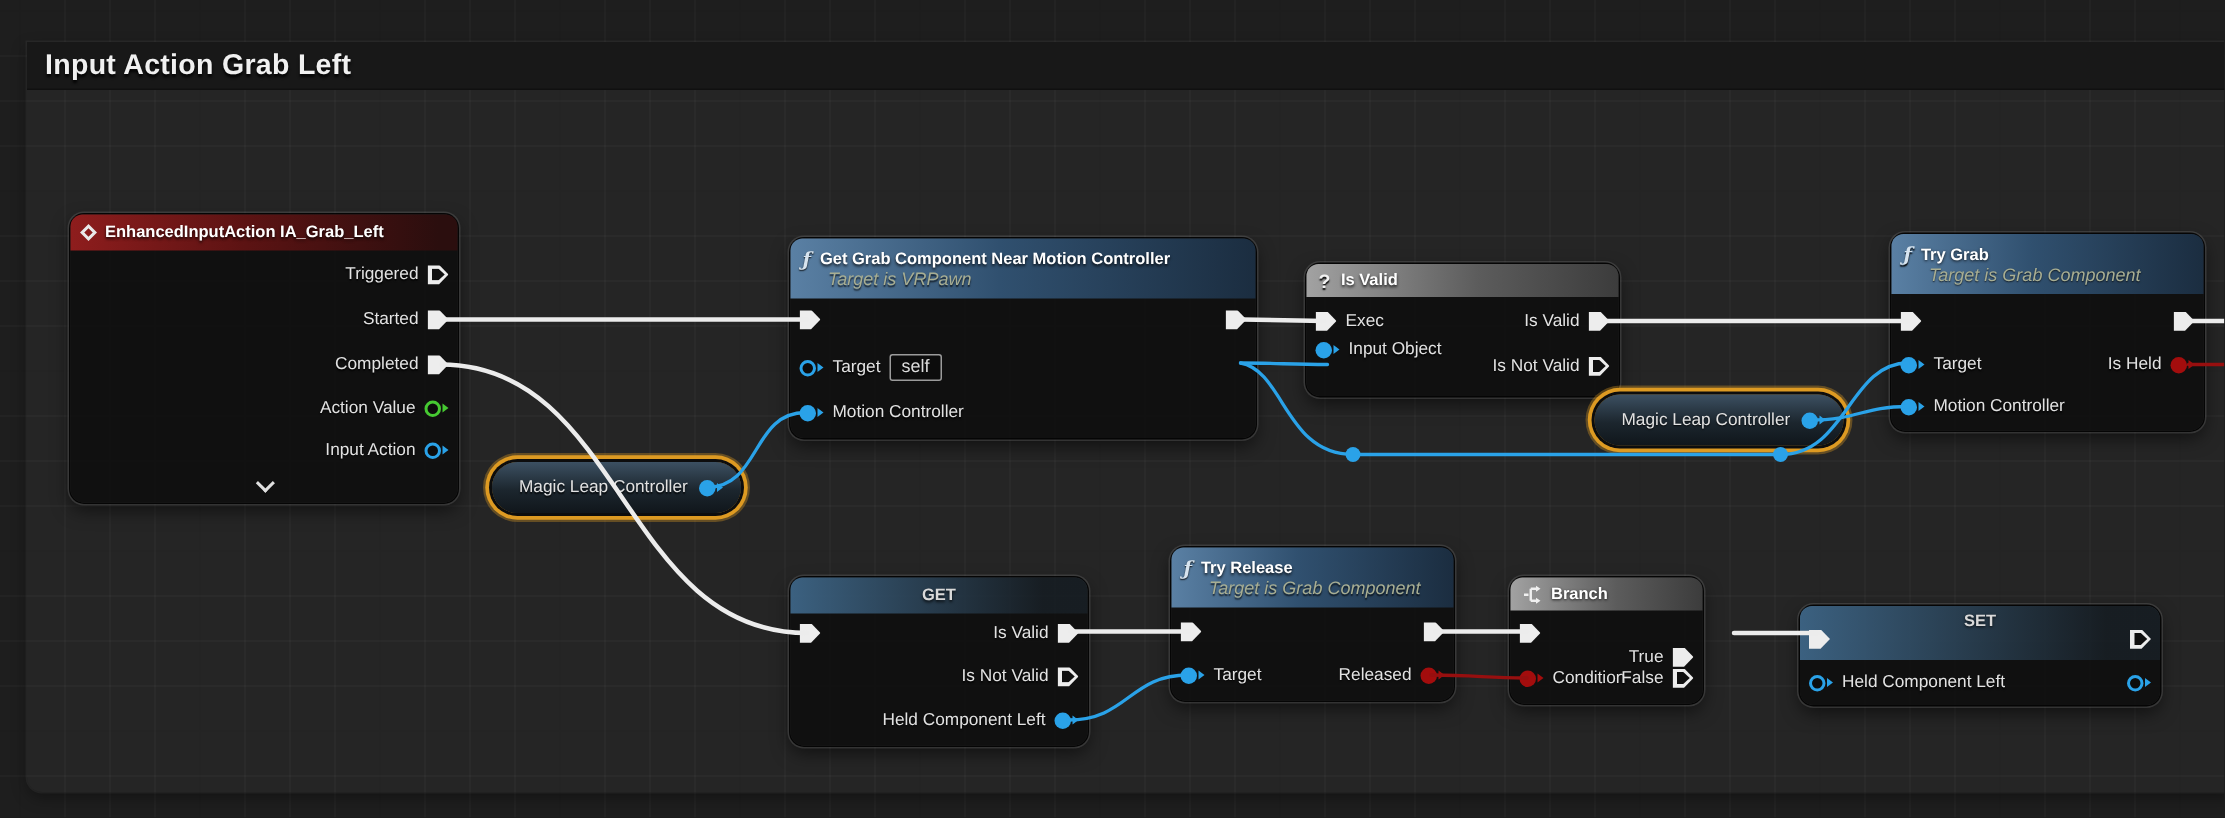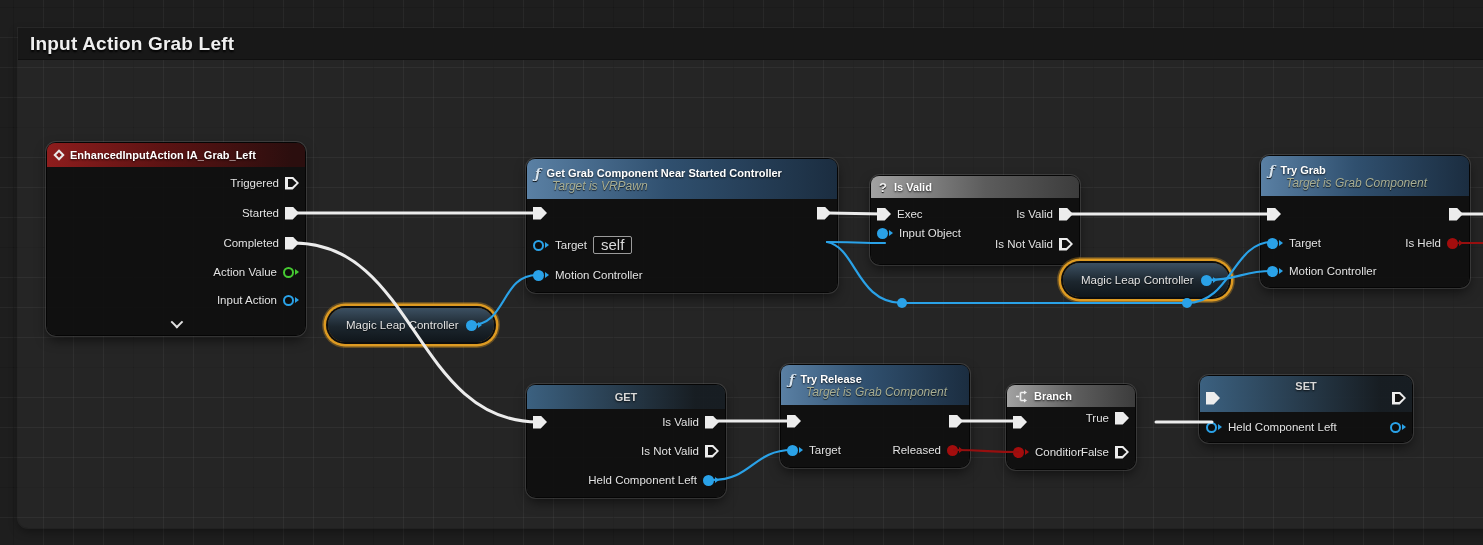--- a/index.html
+++ b/index.html
@@ -65,21 +65,21 @@
 
   .pcirc { position:relative; width:16px; height:11px; flex:none; }
   .pcirc .c { position:absolute; left:0; top:0; width:11px; height:11px; border-radius:50%; }
   .pcirc .a { position:absolute; left:12px; top:2.5px; width:0; height:0;
     border-top:3px solid transparent; border-bottom:3px solid transparent;
     border-left:4px solid currentColor; }
   .pcirc.filled .c { background:currentColor; }
   .pcirc.hollow .c { border:2.5px solid currentColor; background:rgba(10,10,10,0.6); }
 
   .self-box { border:1px solid #9b9b9b; border-radius:2px; background:#0c0c0c;
-    color:#dcdcdc; font-size:15px; padding:1px 7px 2px; line-height:13px; }
+    color:#dcdcdc; font-size:12px; padding:1px 7px 2px; line-height:13px; }
 
   .chev { position:absolute; bottom:7px; left:50%; width:9px; height:9px;
     margin-left:-5px; border-right:2.5px solid #e0e0e0; border-bottom:2.5px solid #e0e0e0;
     transform:rotate(45deg) translateY(-2px); }
 
   
   .pill { position:absolute; height:34px; border-radius:17px;
     background:linear-gradient(180deg,#3c5062 0%,#1c262e 55%,#10161b 100%);
     display:flex; align-items:center; padding:0 10px 0 18px; gap:7px;
     box-shadow:0 0 0 2px #0d0d0d, 0 0 0 4.5px #dd9a22, 0 0 0 6px rgba(221,154,34,0.35); }
@@ -137,21 +137,21 @@
           <span class="a"></span>
         </span>
     </div>
     <span class="chev"></span>
   </div>
 
   <div class="node" style="left:527px; top:159px; width:310px; height:133px;">
     <div class="hdr hdr-fn hdr-2line">
       <span class="fline">
         <span class="f-icon">ƒ</span>
-        <span class="hdr-title">Get Grab Component Near Started Controller</span>
+        <span class="hdr-title">Get Grab Component Near Motion Controller</span>
       </span>
       <span class="hdr-sub" style="padding-left:17px;">Target is VRPawn</span>
     </div>
     <div class="row l" style="top:41px;">
       <span class="pexec">
           <i></i>
         </span>
     </div>
     <div class="row l" style="top:73px;">
       <span class="pcirc hollow" style="color:#2aa2e8;">
@@ -343,36 +343,36 @@
           <i></i>
         </span>
     </div>
     <div class="row l" style="top:54px;">
       <span class="pcirc filled" style="color:#a30d0d;">
           <span class="c"></span>
           <span class="a"></span>
         </span>
       <span class="plabel">Condition</span>
     </div>
-    <div class="row r" style="top:20px;margin-left:10px;">
+    <div class="row r" style="top:40px;margin-left:10px;">
       <span class="plabel">True</span>
       <span class="pexec">
           <i></i>
         </span>
     </div>
     <div class="row r" style="top:54px;">
       <span class="plabel">False</span>
       <span class="pexec hollow">
           <i></i>
           <b></b>
         </span>
     </div>
   </div>
 
-  <div class="node" style="left:1200px; top:376px; width:212px; height:66px;">
+  <div class="node" style="left:1200px; top:404px; width:240px; height:66px;">
     <div class="hdr hdr-getset" style="height:36px;">
       <span class="hdr-title" style="position:absolute; top:4px; left:0; right:0; text-align:center;">SET</span>
     </div>
     <div class="row l" style="top:9px;">
       <span class="pexec">
           <i></i>
         </span>
     </div>
     <div class="row r" style="top:9px;">
       <span class="pexec hollow">

